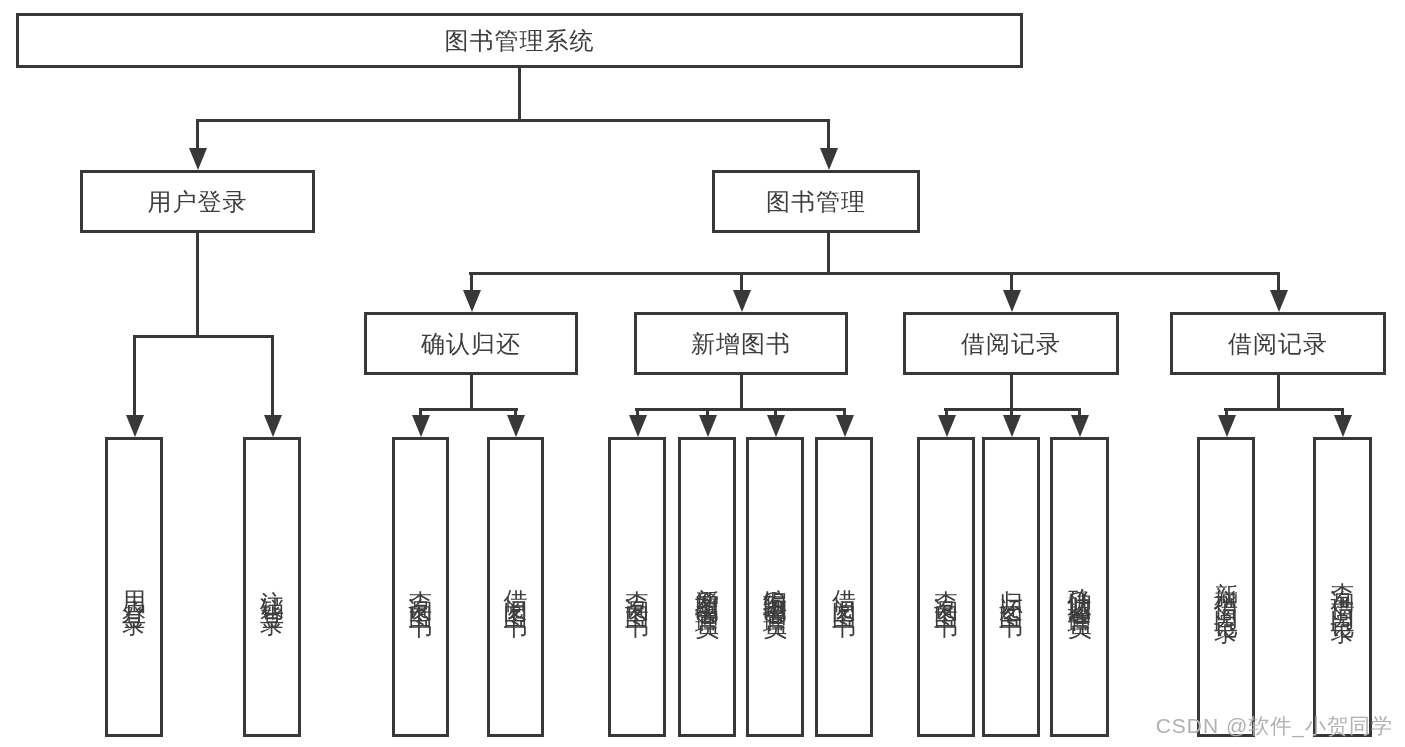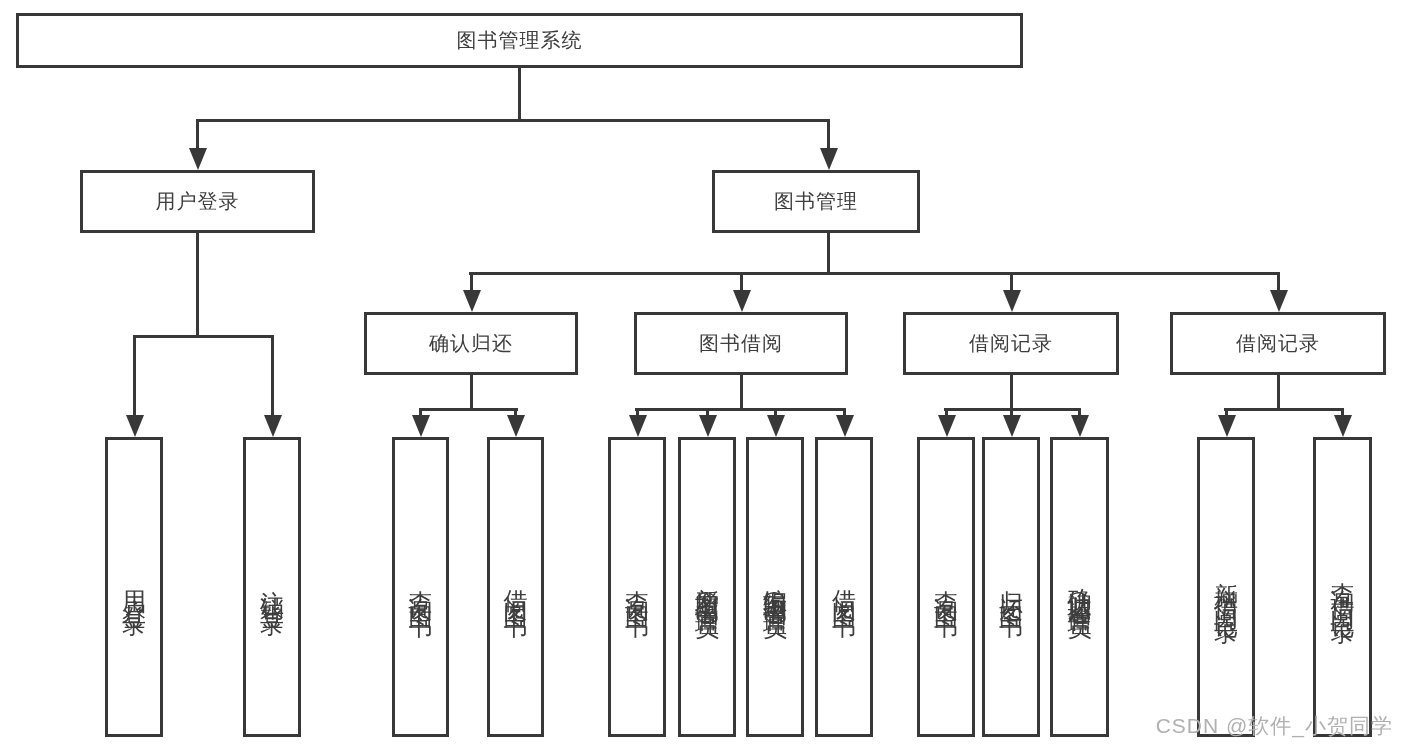--- a/index.html
+++ b/index.html
@@ -18,21 +18,21 @@
   .box{
     position:absolute;
     box-sizing:border-box;
     border:3px solid var(--line);
     background:#ffffff;
     display:flex;
     align-items:center;
     justify-content:center;
     color:var(--text);
   }
-  .hlabel{font-size:20px;letter-spacing:1px;white-space:nowrap;}
+  .hlabel{font-size:24px;letter-spacing:1px;white-space:nowrap;}
   .vtext{
     writing-mode:vertical-rl;
     text-orientation:mixed;
     font-size:24px;
     line-height:1;
     letter-spacing:8px;
     white-space:nowrap;
   }
   .vline{position:absolute;width:3px;background:var(--line);}
   .hline{position:absolute;height:3px;background:var(--line);}
@@ -85,21 +85,21 @@
   <div class="hline" style="left:469px;top:272px;width:811px"></div>
   <div class="arrow" style="left:470px;top:272px;height:18px"></div>
   <div class="arrow" style="left:740px;top:272px;height:18px"></div>
   <div class="arrow" style="left:1010px;top:272px;height:18px"></div>
   <div class="arrow" style="left:1277px;top:272px;height:18px"></div>
 
   <div class="box" style="left:364px;top:312px;width:214px;height:63px">
     <span class="hlabel">确认归还</span>
   </div>
   <div class="box" style="left:634px;top:312px;width:214px;height:63px">
-    <span class="hlabel">图书借阅</span>
+    <span class="hlabel">新增图书</span>
   </div>
   <div class="box" style="left:903px;top:312px;width:216px;height:63px">
     <span class="hlabel">借阅记录</span>
   </div>
   <div class="box" style="left:1170px;top:312px;width:216px;height:63px">
     <span class="hlabel">借阅记录</span>
   </div>
 
   <div class="vline" style="left:470px;top:375px;height:36px"></div>
   <div class="hline" style="left:419px;top:408px;width:99px"></div>

